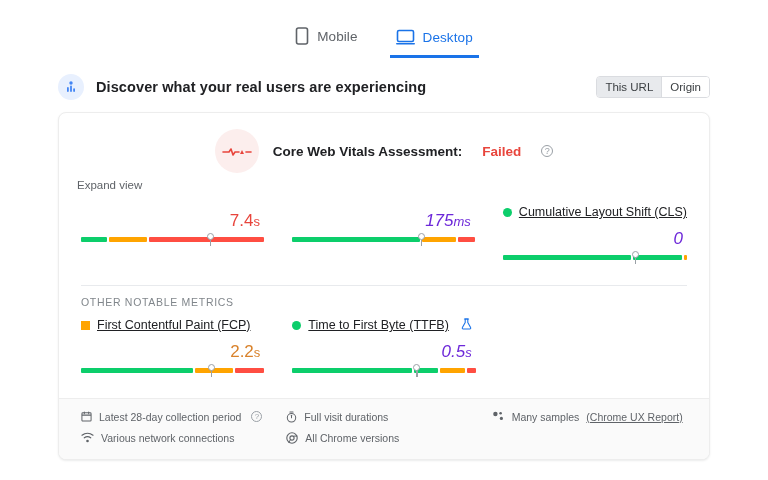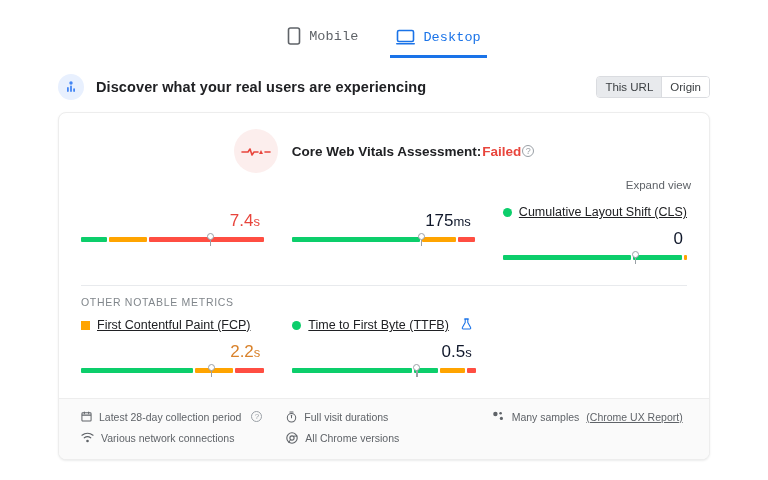--- a/index.html
+++ b/index.html
@@ -23,21 +23,20 @@
   }
 
   
   .device-tabs {
     display: flex;
     justify-content: center;
     align-items: flex-end;
     gap: 26px;
     padding-top: 22px;
     height: 58px;
-    font-family: Liberation Mono, monospace;
   }
   .device-tab {
     display: flex;
     align-items: center;
     gap: 8px;
     padding: 0 6px 10px 6px;
     cursor: pointer;
     border-bottom: 3px solid transparent;
     font-size: 13.5px;
     color: #5f6368;
@@ -113,38 +112,37 @@
     border-radius: 50%;
     background: #fceeed;
     display: flex; align-items: center; justify-content: center;
     flex: 0 0 auto;
   }
   .assessment-text {
     margin-left: 14px;
     font-size: 13.5px;
     font-weight: bold;
     color: #202124;
-    display: flex; align-items: center; gap: 1px;
+    display: flex; align-items: center; gap: 20px;
   }
   .assessment-result { color: #e8453c; }
   .help-dot {
     width: 12px; height: 12px;
     border: 1px solid #9aa0a6;
     border-radius: 50%;
     color: #9aa0a6;
     font-size: 9px;
     line-height: 10px;
     text-align: center;
     font-weight: normal;
     display: inline-block;
   }
 
   .expand-row {
     display: flex;
-    justify-content: flex-end;
     padding: 4px 18px 0 18px;
   }
   .expand-link {
     font-size: 11.5px;
     color: #5f6368;
     cursor: pointer;
   }
 
   .metrics-grid {
     display: grid;
@@ -184,21 +182,21 @@
   }
 
   .metric-value {
     text-align: right;
     font-size: 17px;
     margin: 8px 4px 5px 0;
     line-height: 20px;
   }
   .metric-value .unit { font-size: 13px; }
   .v-red   { color: #e8453c; }
-  .v-green { color: #0f172a; }
+  .v-green { color: #6d28d9; font-style: italic; }
   .v-orange{ color: #d9822b; }
 
   .bar {
     position: relative;
     height: 12px;
   }
   .bar-track {
     display: flex;
     gap: 2px;
     height: 5px;

